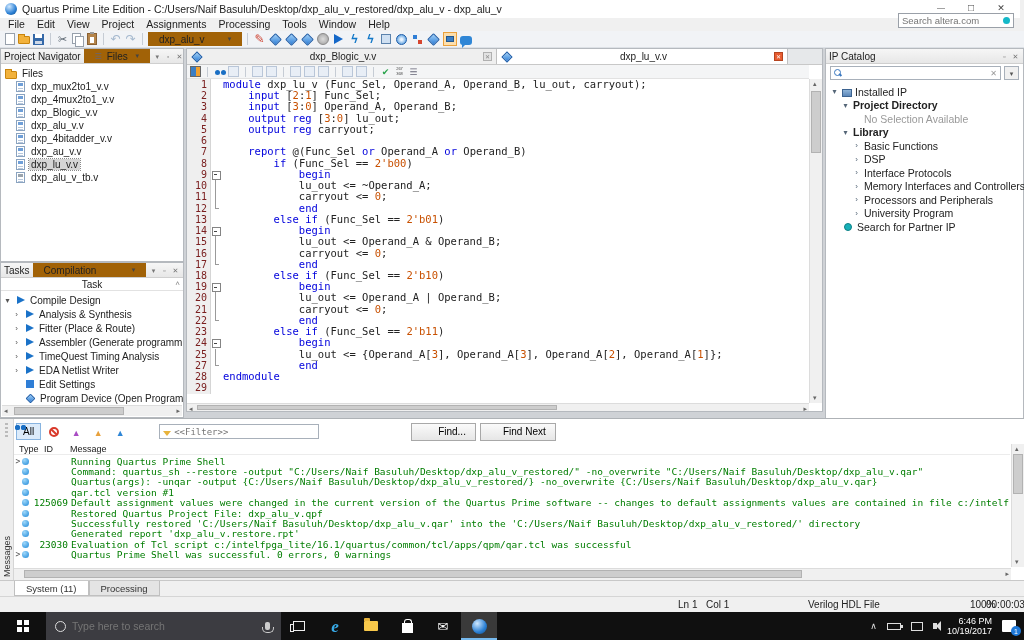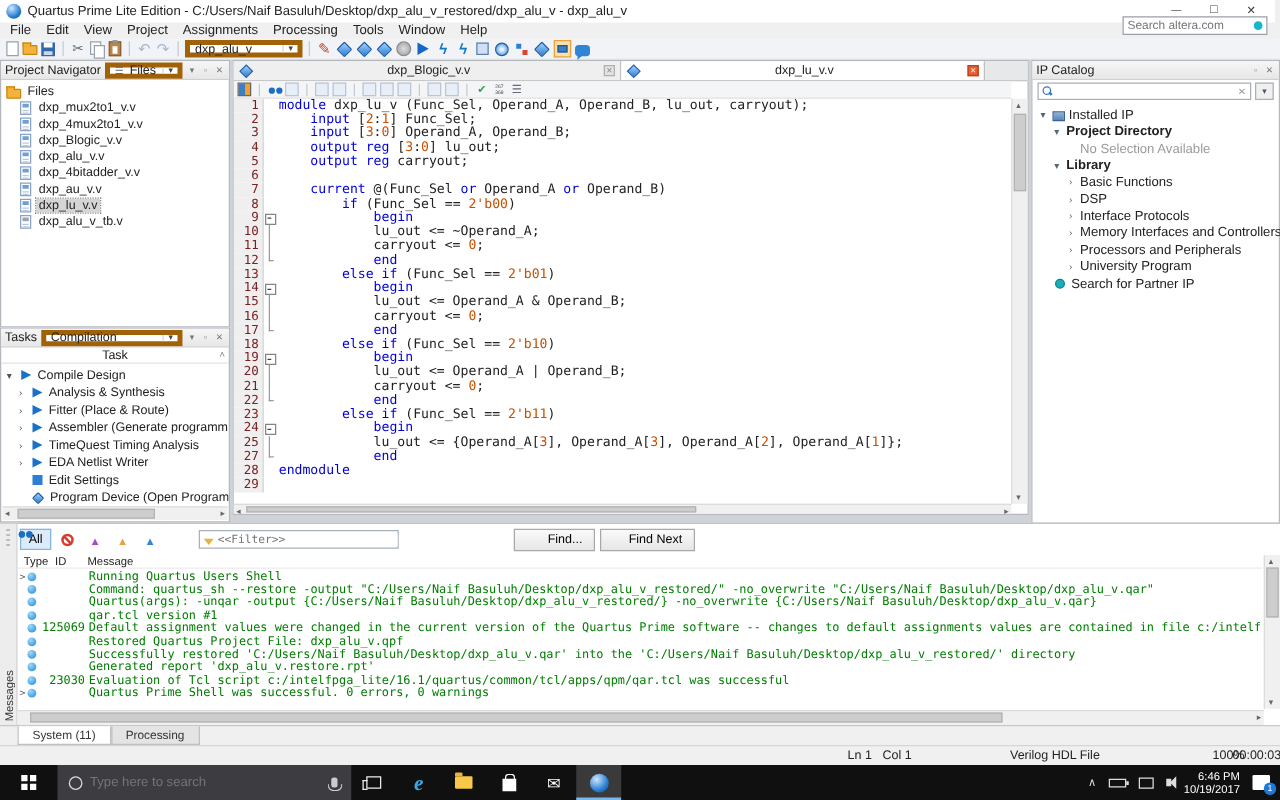--- a/index.html
+++ b/index.html
@@ -14,21 +14,21 @@
 .wc-min::before{content:"—";font-size:8px}
 .wc-max::before{content:"□";font-size:10px}
 .wc-close::before{content:"✕";font-size:9px}
 .altera-search{position:absolute;top:13px;right:10px;width:116px;height:15px;border:1px solid #9aa0a8;background:#fff;display:flex;align-items:center;z-index:6}
 .altera-search input{border:0;outline:0;flex:1;min-width:0;font-family:inherit;font-size:9.5px;color:#666;padding:0 3px;background:transparent}
 .tealdot{width:7px;height:7px;border-radius:50%;background:#14b8c8;margin-right:3px;flex:none}
 .menubar{position:absolute;top:18px;left:2px;height:13px;display:flex;align-items:center}
 .menu-item{font-size:10.5px;padding:0 6px;line-height:13px;white-space:nowrap}
 .toolbar{position:absolute;top:31px;left:0;right:0;height:17px;background:#f1f3f6;border-bottom:1px solid #dde1e6;display:flex;align-items:center;gap:2px;padding-left:4px}
 .tsep{width:1px;height:12px;background:#c6ccd4;margin:0 3px;flex:none}
-.combo{height:14px;background:#fff;border:4px solid #a16207;display:flex;align-items:center;font-size:10px;padding-left:4px;gap:3px}
+.combo{height:14px;background:#fff;border:7px solid #a16207;display:flex;align-items:center;font-size:10px;padding-left:4px;gap:3px}
 .combo .cval{flex:1;white-space:nowrap;overflow:hidden}
 .combo .carr{width:12px;height:100%;display:flex;align-items:center;justify-content:center;border-left:1px solid #d8d8d8;color:#444;flex:none}
 .combo .carr::before{content:"▾";font-size:7px}
 #project-combo{width:94px}
 
 .ic{display:inline-block;position:relative;width:13px;height:13px;flex:none;text-align:center;line-height:13px}
 .ic-new-file{width:10px;height:12px;background:#fff;border:1px solid #97a0ab;margin:0 1px}
 .ic-open-project,.folderic{width:12px;height:8px;background:#f2b23c;border:1px solid #c9860f;border-radius:1px;margin-top:3px}
 .ic-open-project::before,.folderic::before{content:"";position:absolute;top:-3px;left:-1px;width:5px;height:2px;background:#f2b23c;border:1px solid #c9860f;border-bottom:0}
 .ic-save{width:11px;height:11px;background:#3468a8;margin:1px}
@@ -444,21 +444,21 @@
           <span class="ic ic-line-count noframe"></span>
           <span class="ic ic-align-lines noframe"></span>
         </div>
       <div id="code-area">
           <div class="cline"><span class="lnno">1</span><span class="fold"></span><span class="ct"><span class="kw">module</span><span> </span><span>dxp_lu_v</span><span> (</span><span>Func_Sel</span><span>, </span><span>Operand_A</span><span>, </span><span>Operand_B</span><span>, </span><span>lu_out</span><span>, </span><span>carryout</span><span>);</span></span></div>
           <div class="cline"><span class="lnno">2</span><span class="fold"></span><span class="ct"><span>    </span><span class="kw">input</span><span> [</span><span class="num">2</span><span>:</span><span class="num">1</span><span>] </span><span>Func_Sel</span><span>;</span></span></div>
           <div class="cline"><span class="lnno">3</span><span class="fold"></span><span class="ct"><span>    </span><span class="kw">input</span><span> [</span><span class="num">3</span><span>:</span><span class="num">0</span><span>] </span><span>Operand_A</span><span>, </span><span>Operand_B</span><span>;</span></span></div>
           <div class="cline"><span class="lnno">4</span><span class="fold"></span><span class="ct"><span>    </span><span class="kw">output</span><span> </span><span class="kw">reg</span><span> [</span><span class="num">3</span><span>:</span><span class="num">0</span><span>] </span><span>lu_out</span><span>;</span></span></div>
           <div class="cline"><span class="lnno">5</span><span class="fold"></span><span class="ct"><span>    </span><span class="kw">output</span><span> </span><span class="kw">reg</span><span> </span><span>carryout</span><span>;</span></span></div>
           <div class="cline"><span class="lnno">6</span><span class="fold"></span><span class="ct"></span></div>
-          <div class="cline"><span class="lnno">7</span><span class="fold"></span><span class="ct"><span>    </span><span class="kw">current</span><span> @(</span><span>Func_Sel</span><span> </span><span class="kw">or</span><span> </span><span>Operand_A</span><span> </span><span class="kw">or</span><span> </span><span>Operand_B</span><span>)</span></span></div>
+          <div class="cline"><span class="lnno">7</span><span class="fold"></span><span class="ct"><span>    </span><span class="kw">report</span><span> @(</span><span>Func_Sel</span><span> </span><span class="kw">or</span><span> </span><span>Operand_A</span><span> </span><span class="kw">or</span><span> </span><span>Operand_B</span><span>)</span></span></div>
           <div class="cline"><span class="lnno">8</span><span class="fold"></span><span class="ct"><span>        </span><span class="kw">if</span><span> (</span><span>Func_Sel</span><span> == </span><span class="num">2'b00</span><span>)</span></span></div>
           <div class="cline"><span class="lnno">9</span><span class="fold fbox"></span><span class="ct"><span>            </span><span class="kw">begin</span></span></div>
           <div class="cline"><span class="lnno">10</span><span class="fold fbar"></span><span class="ct"><span>            </span><span>lu_out</span><span> &lt;= ~</span><span>Operand_A</span><span>;</span></span></div>
           <div class="cline"><span class="lnno">11</span><span class="fold fbar"></span><span class="ct"><span>            </span><span>carryout</span><span> &lt;= </span><span class="num">0</span><span>;</span></span></div>
           <div class="cline"><span class="lnno">12</span><span class="fold fend"></span><span class="ct"><span>            </span><span class="kw">end</span></span></div>
           <div class="cline"><span class="lnno">13</span><span class="fold"></span><span class="ct"><span>        </span><span class="kw">else</span><span> </span><span class="kw">if</span><span> (</span><span>Func_Sel</span><span> == </span><span class="num">2'b01</span><span>)</span></span></div>
           <div class="cline"><span class="lnno">14</span><span class="fold fbox"></span><span class="ct"><span>            </span><span class="kw">begin</span></span></div>
           <div class="cline"><span class="lnno">15</span><span class="fold fbar"></span><span class="ct"><span>            </span><span>lu_out</span><span> &lt;= </span><span>Operand_A</span><span> &amp; </span><span>Operand_B</span><span>;</span></span></div>
           <div class="cline"><span class="lnno">16</span><span class="fold fbar"></span><span class="ct"><span>            </span><span>carryout</span><span> &lt;= </span><span class="num">0</span><span>;</span></span></div>
           <div class="cline"><span class="lnno">17</span><span class="fold fend"></span><span class="ct"><span>            </span><span class="kw">end</span></span></div>
@@ -592,21 +592,21 @@
     <div class="mcols" id="msg-cols">
         <span class="mcol0">Type</span>
         <span class="mcol1">ID</span>
         <span class="mcol2">Message</span>
       </div>
     <div id="msg-rows">
         <div class="mrow">
           <span class="mmark">&gt;</span>
           <span class="ic ic-info-dot"></span>
           <span class="mid"></span>
-          <span class="mtext">Running Quartus Users Shell</span>
+          <span class="mtext">Running Quartus Prime Shell</span>
         </div>
         <div class="mrow">
           <span class="mmark"></span>
           <span class="ic ic-info-dot"></span>
           <span class="mid"></span>
           <span class="mtext">Command: quartus_sh --restore -output "C:/Users/Naif Basuluh/Desktop/dxp_alu_v_restored/" -no_overwrite "C:/Users/Naif Basuluh/Desktop/dxp_alu_v.qar"</span>
         </div>
         <div class="mrow">
           <span class="mmark"></span>
           <span class="ic ic-info-dot"></span>

